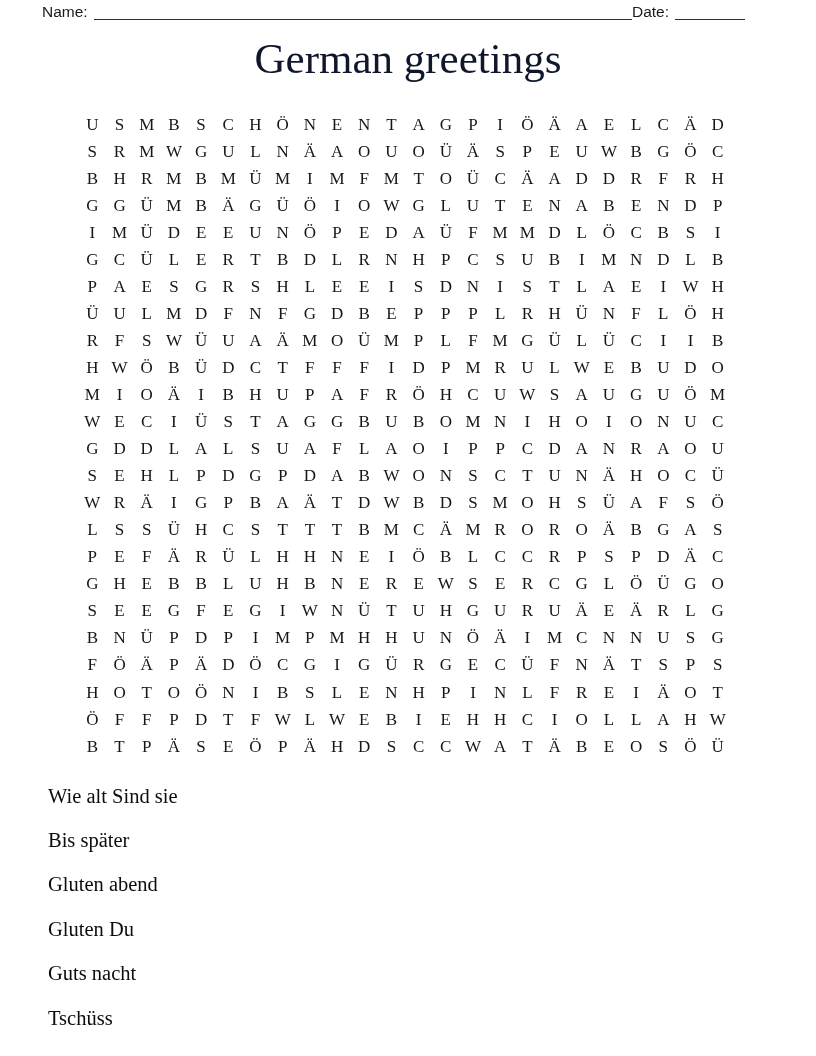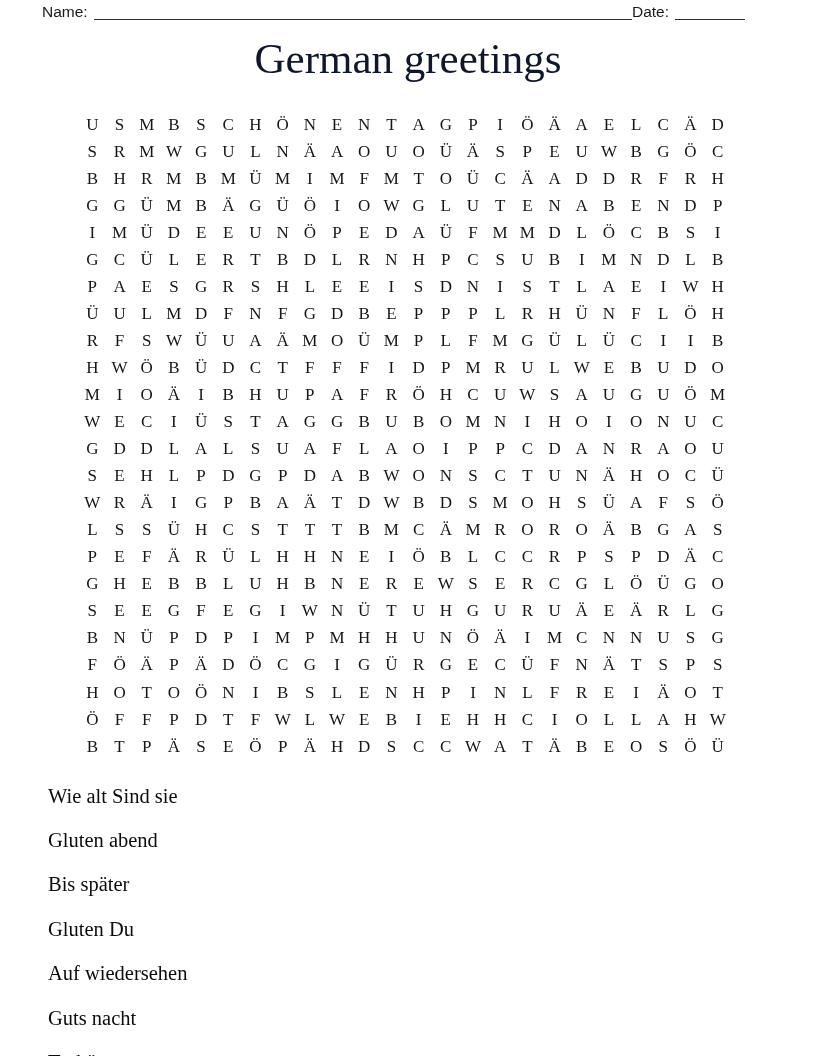--- a/index.html
+++ b/index.html
@@ -681,24 +681,23 @@
       <span class="cell">E</span>
       <span class="cell">O</span>
       <span class="cell">S</span>
       <span class="cell">Ö</span>
       <span class="cell">Ü</span>
     </div>
 
   <div class="words">
       <div class="wcol">
         <div class="word">Wie alt Sind sie</div>
+        <div class="word">Bis später</div>
         <div class="word">Gluten abend</div>
-        <div class="word">Bis später</div>
         <div class="word">Gluten Du</div>
       </div>
       <div class="wcol">
-        <div class="word">Auf wiedersehen</div>
         <div class="word">Guts nacht</div>
         <div class="word">Tschüss</div>
       </div>
     </div>
 
 </div>
 
 </body></html>

